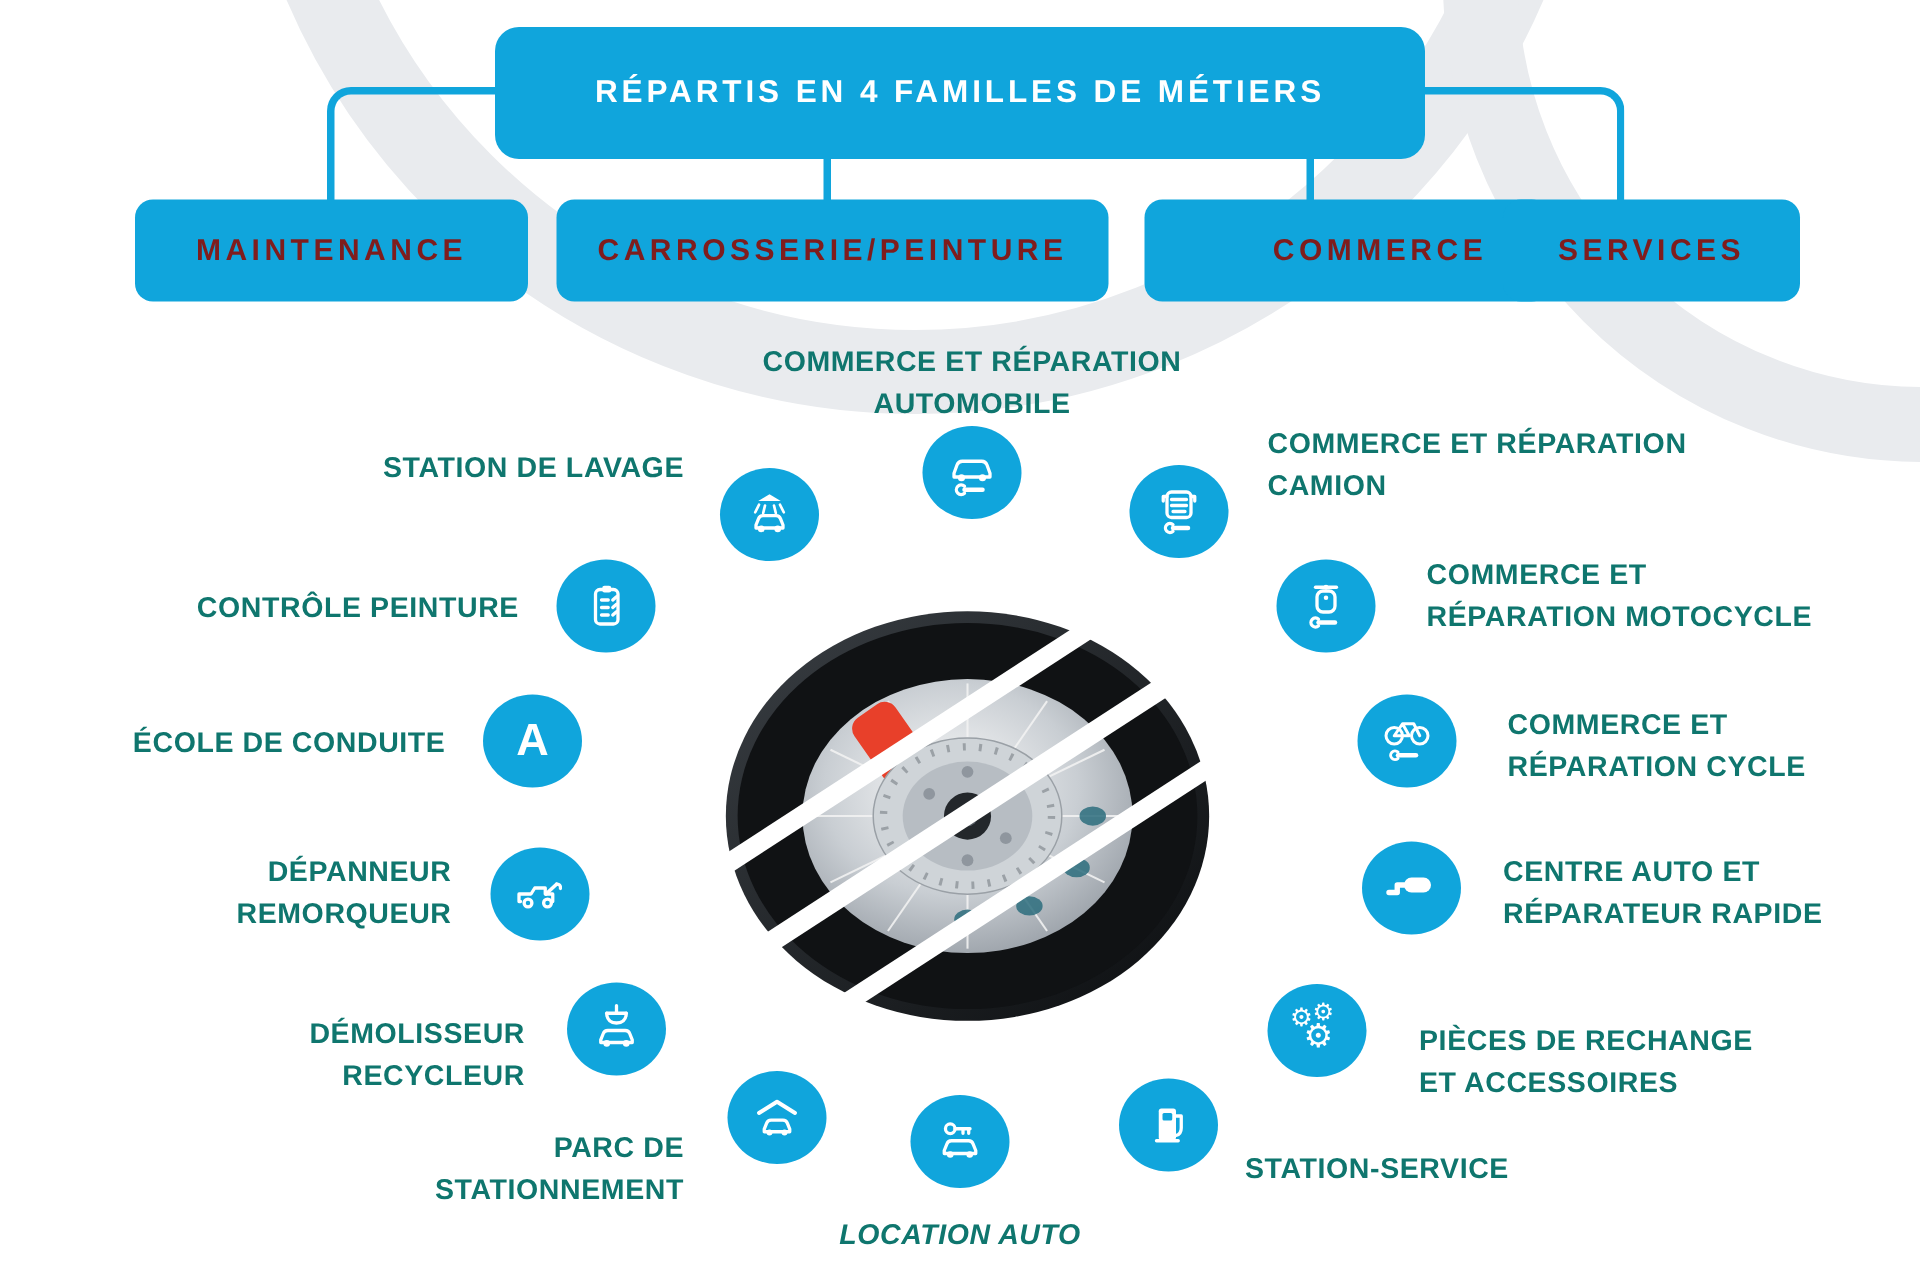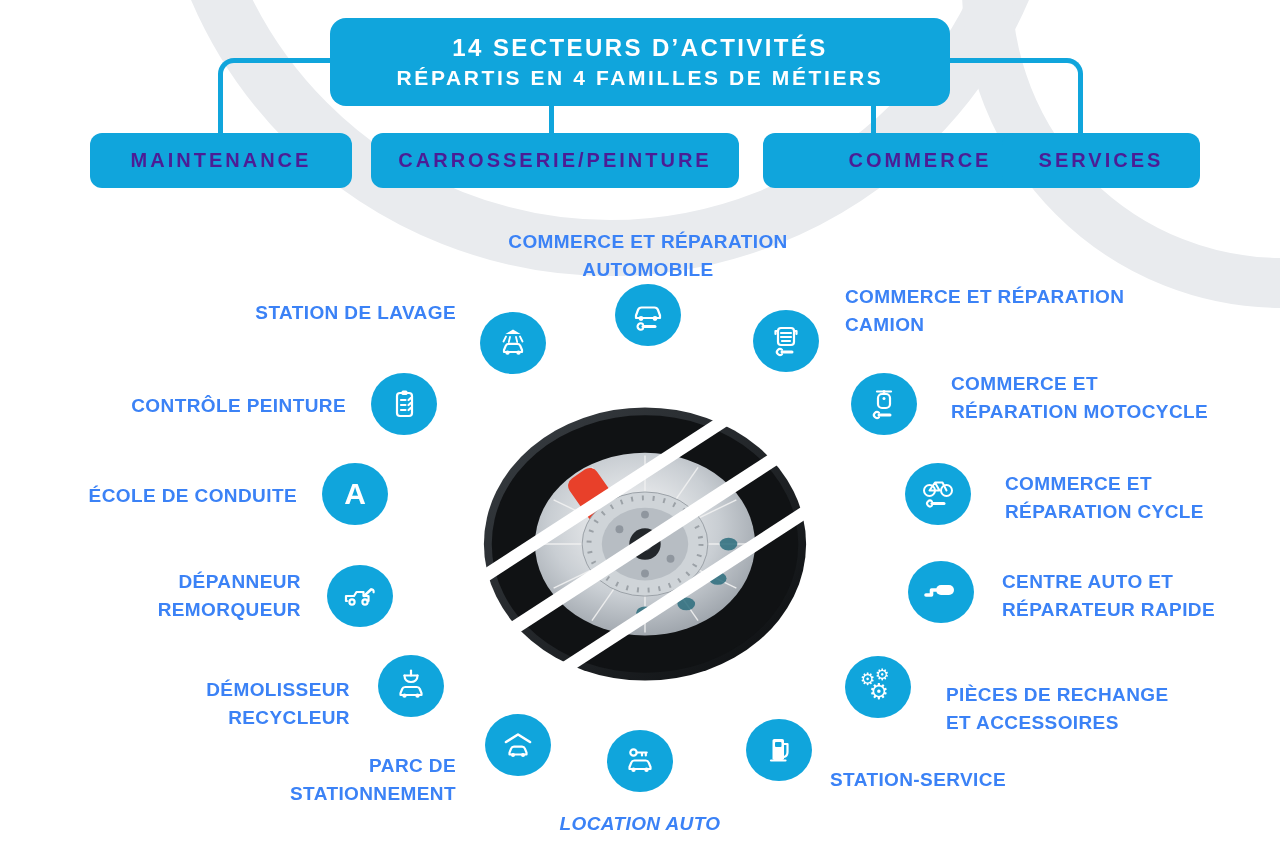--- a/index.html
+++ b/index.html
@@ -21,38 +21,38 @@
   
   .header-box{
     position:absolute;left:330px;top:18px;width:620px;height:88px;z-index:2;
     background:#10a5dc;border-radius:16px;color:#fff;
     display:flex;flex-direction:column;align-items:center;justify-content:center;gap:4px;
   }
   .header-title{font-size:24px;font-weight:bold;letter-spacing:2.4px;}
   .header-subtitle{font-size:21px;font-weight:bold;letter-spacing:2.6px;}
   
   .family-box{
-    position:absolute;top:133px;height:55px;z-index:2;background:#10a5dc;border-radius:12px;
+    position:absolute;top:133px;height:68px;z-index:2;background:#10a5dc;border-radius:12px;
     display:flex;align-items:center;justify-content:center;
-    color:#4c1d95;font-size:20px;font-weight:bold;letter-spacing:3px;
+    color:#7f1d1d;font-size:20px;font-weight:bold;letter-spacing:3px;
   }
   .fam-0{left:90px;width:262px;}
   .fam-1{left:371px;width:368px;}
   .fam-2{left:763px;width:226px;padding-left:44px;}
   .fam-3{left:1002px;width:198px;}
   
   .wheel{position:absolute;left:478px;top:403px;z-index:1;}
   
   .icon{
     position:absolute;width:66px;height:62px;border-radius:50%;background:#10a5dc;z-index:2;
     display:flex;align-items:center;justify-content:center;
   }
   .icon svg{display:block;}
   .slabel{
-    position:absolute;z-index:2;color:#3b82f6;font-weight:bold;font-size:19px;
+    position:absolute;z-index:2;color:#0f766e;font-weight:bold;font-size:19px;
     letter-spacing:0.4px;line-height:1.45;white-space:pre-line;
   }
   .ta-c{text-align:center;}
   .ta-r{text-align:right;}
   .gearwrap{position:relative;width:40px;height:40px;color:#fff;}
   .gear{position:absolute;font-family:"DejaVu Sans",sans-serif;line-height:1;}
   .gr1{font-size:17px;left:2px;top:4px;}
   .gr2{font-size:16px;left:17px;top:0px;}
   .gr3{font-size:22px;left:11px;top:14px;}
   .letterA{color:#fff;font-size:30px;font-weight:800;font-family:"Liberation Sans",sans-serif;}
@@ -64,21 +64,20 @@
 
   <div class="ring ring1"></div>
   <div class="ring ring2"></div>
 
   <div class="conn conn-left"></div>
   <div class="conn conn-right"></div>
   <div class="conn-v" style="left:549px;top:104px;height:31px;"></div>
   <div class="conn-v" style="left:871px;top:104px;height:31px;"></div>
 
   <div class="header-box">
-    <div class="header-title">14 SECTEURS D’ACTIVITÉS</div>
     <div class="header-subtitle">RÉPARTIS EN 4 FAMILLES DE MÉTIERS</div>
   </div>
 
   <div class="family-box fam-0">
       <span>MAINTENANCE</span>
     </div>
   <div class="family-box fam-1">
       <span>CARROSSERIE/PEINTURE</span>
     </div>
   <div class="family-box fam-2">

